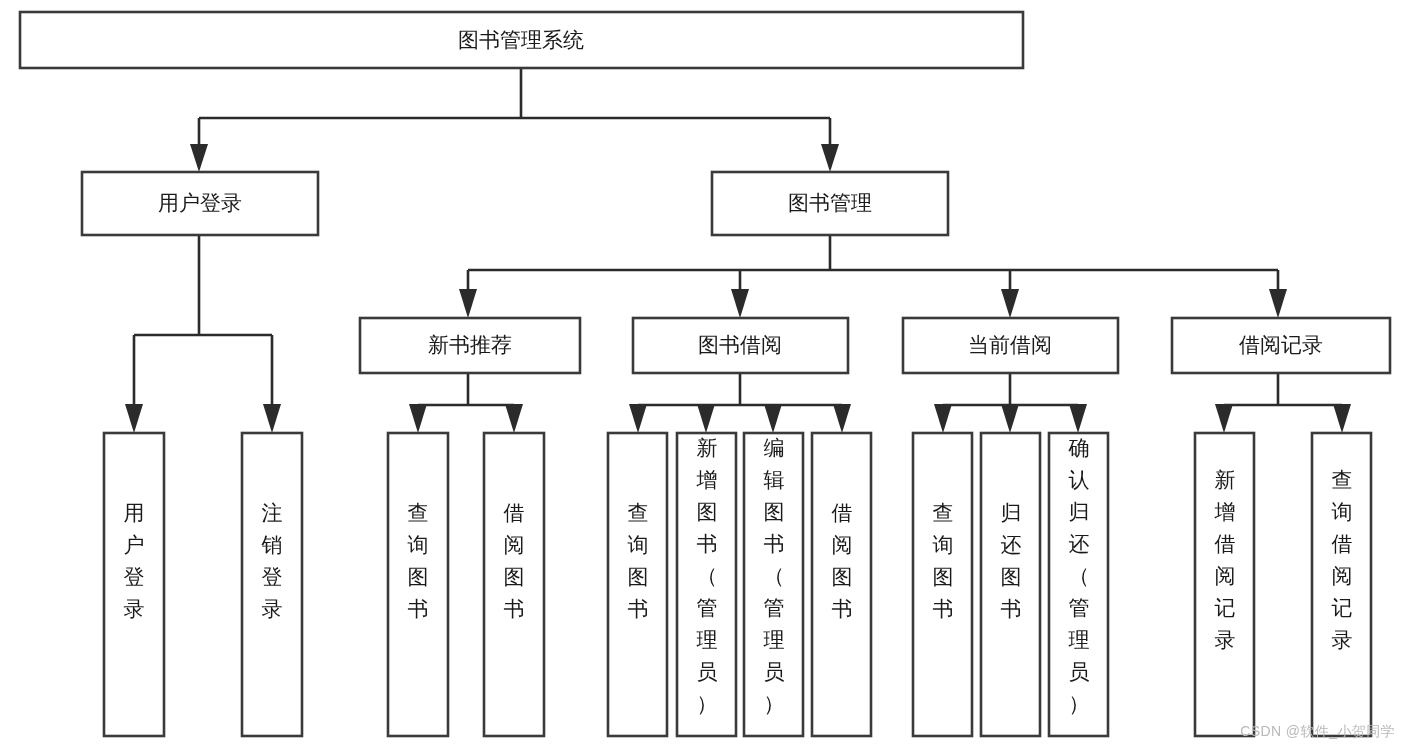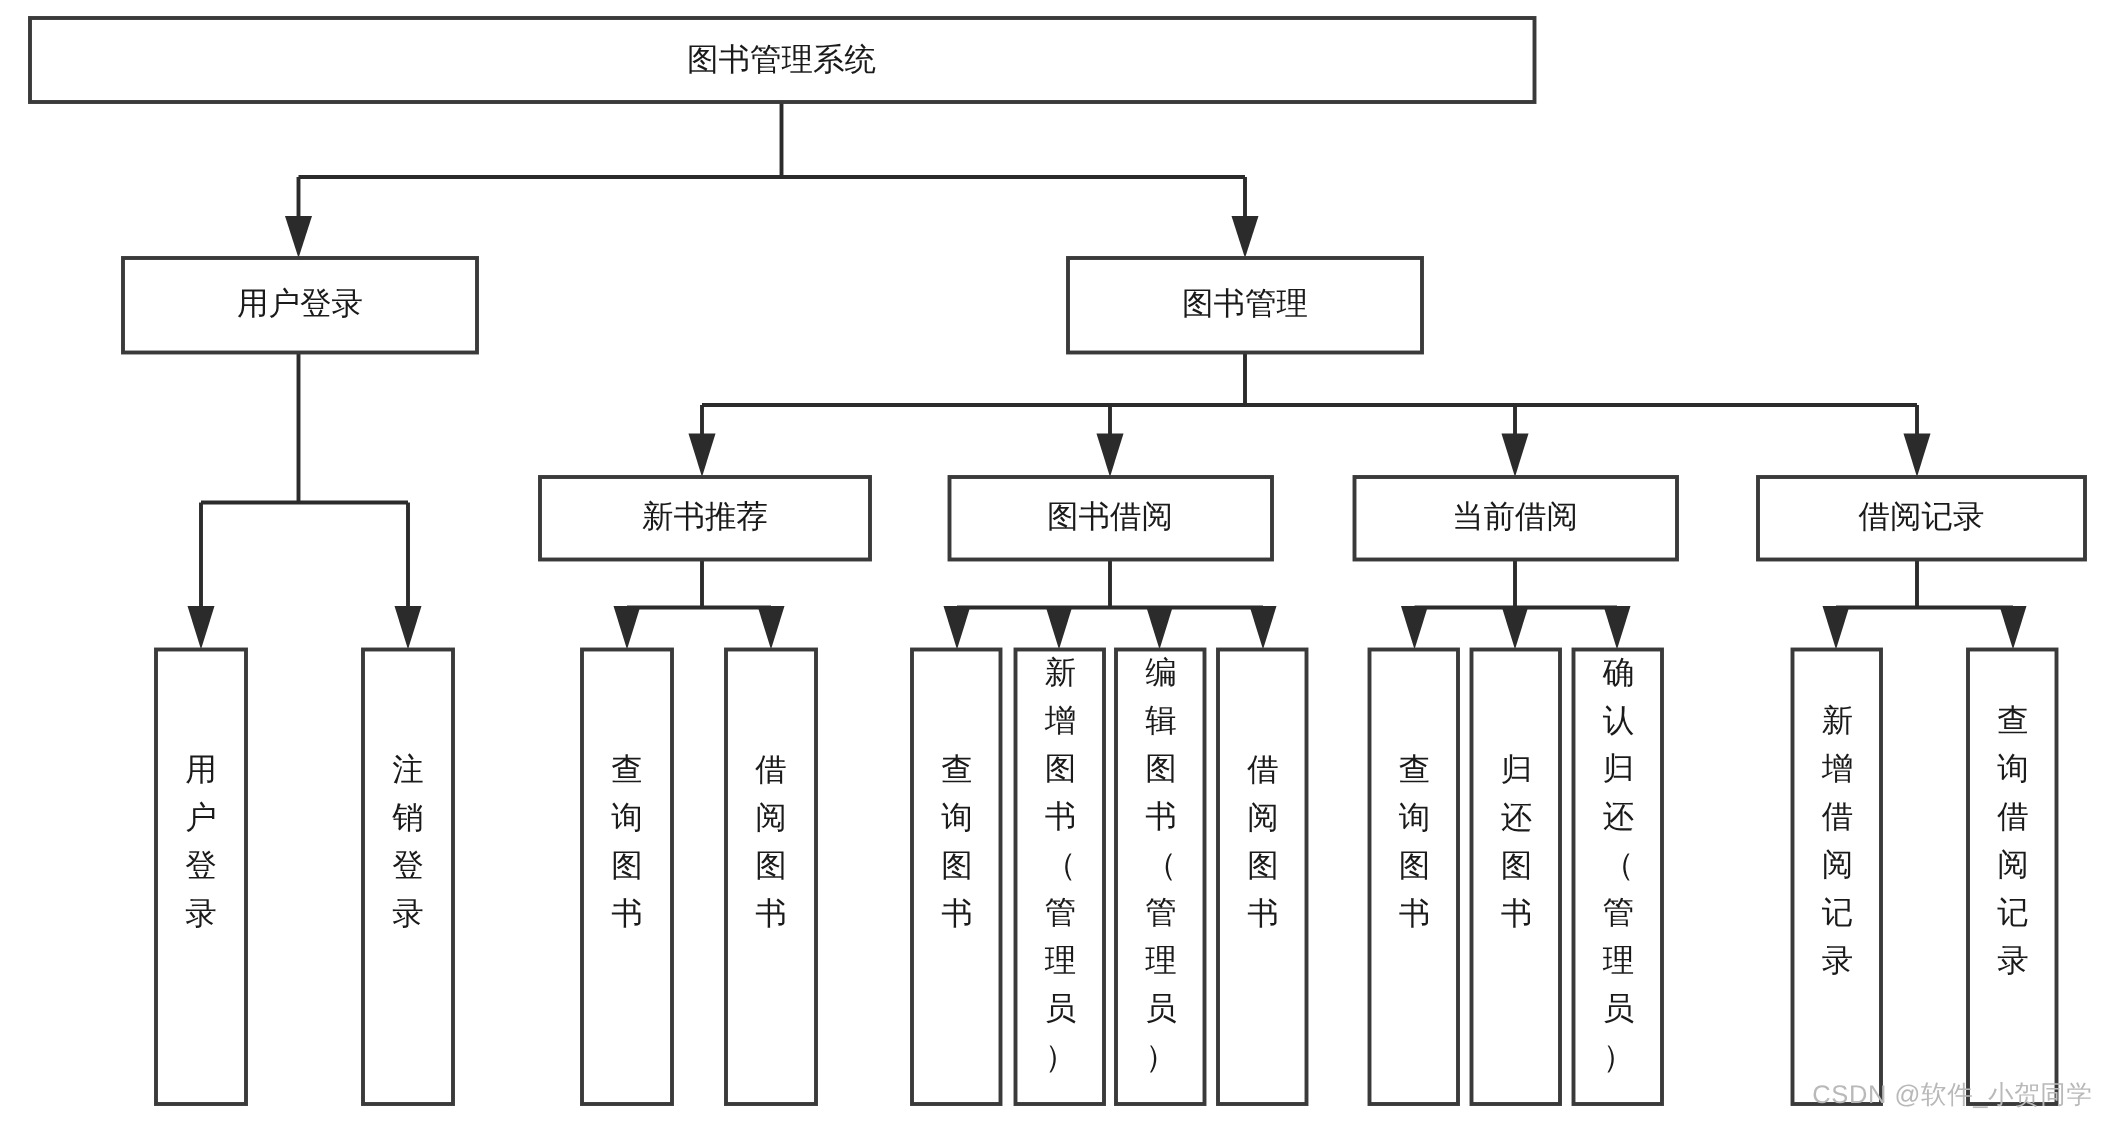--- a/index.html
+++ b/index.html
@@ -53,21 +53,21 @@
     font-family: "Liberation Sans", "DejaVu Sans", sans-serif;
     fill: #1a1a1a;
     font-size: 21px;
     text-anchor: middle;
   }
   .watermark {
     position: absolute;
     right: 10px;
     bottom: 6px;
     font-family: "Liberation Sans", "DejaVu Sans", sans-serif;
-    font-size: 17px;
+    font-size: 14px;
     color: #b9b9b9;
     letter-spacing: 0.4px;
     white-space: nowrap;
     user-select: none;
     margin-left: 14px;
   }
 </style>
 </head>
 <body>
 

